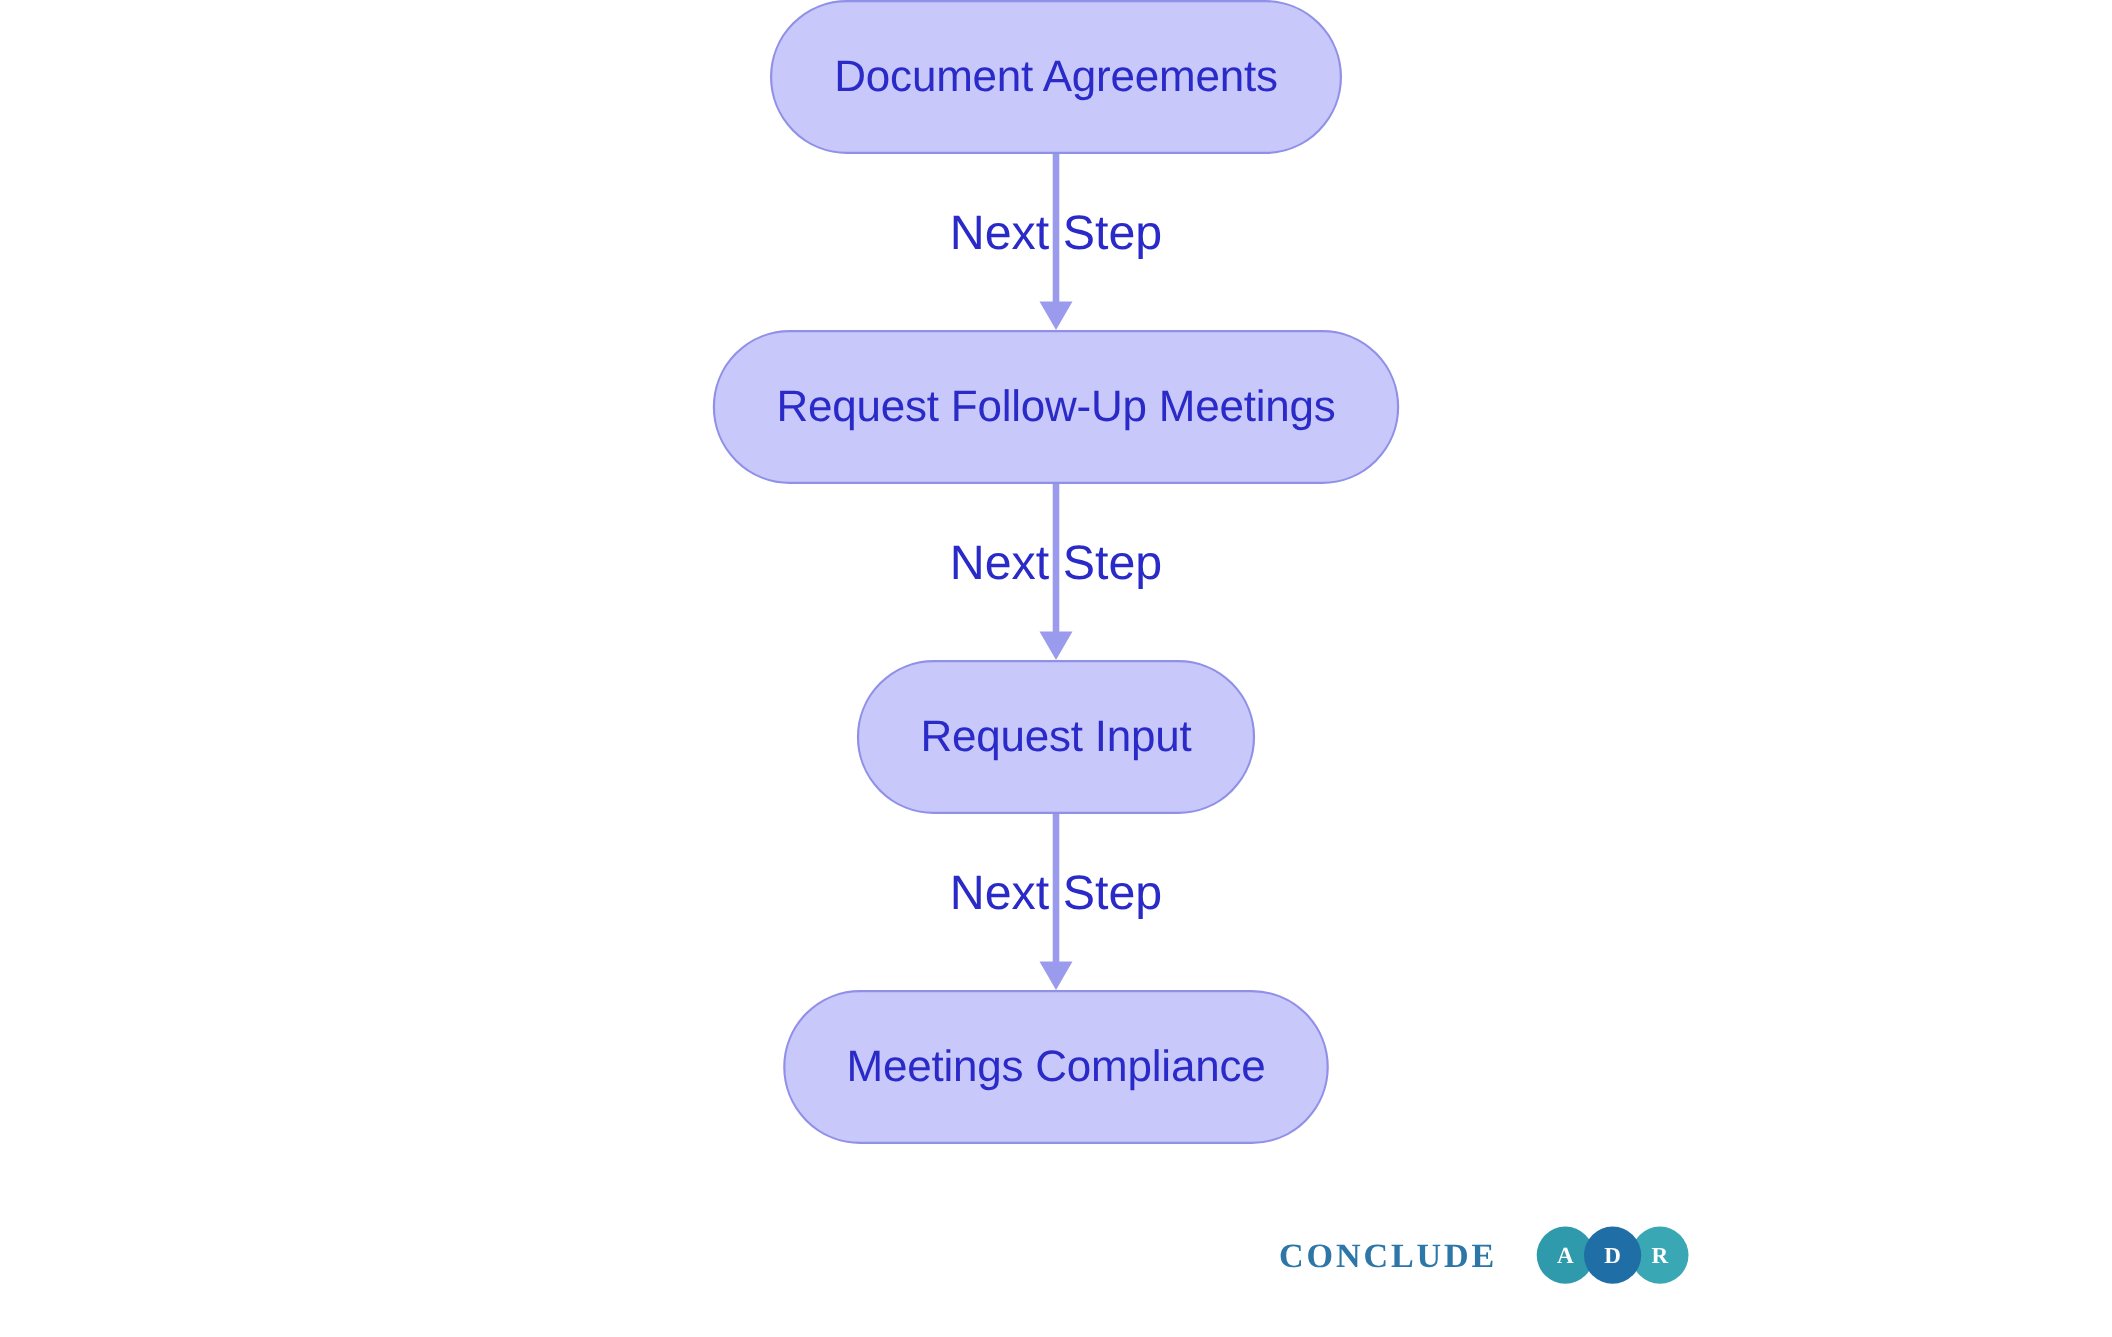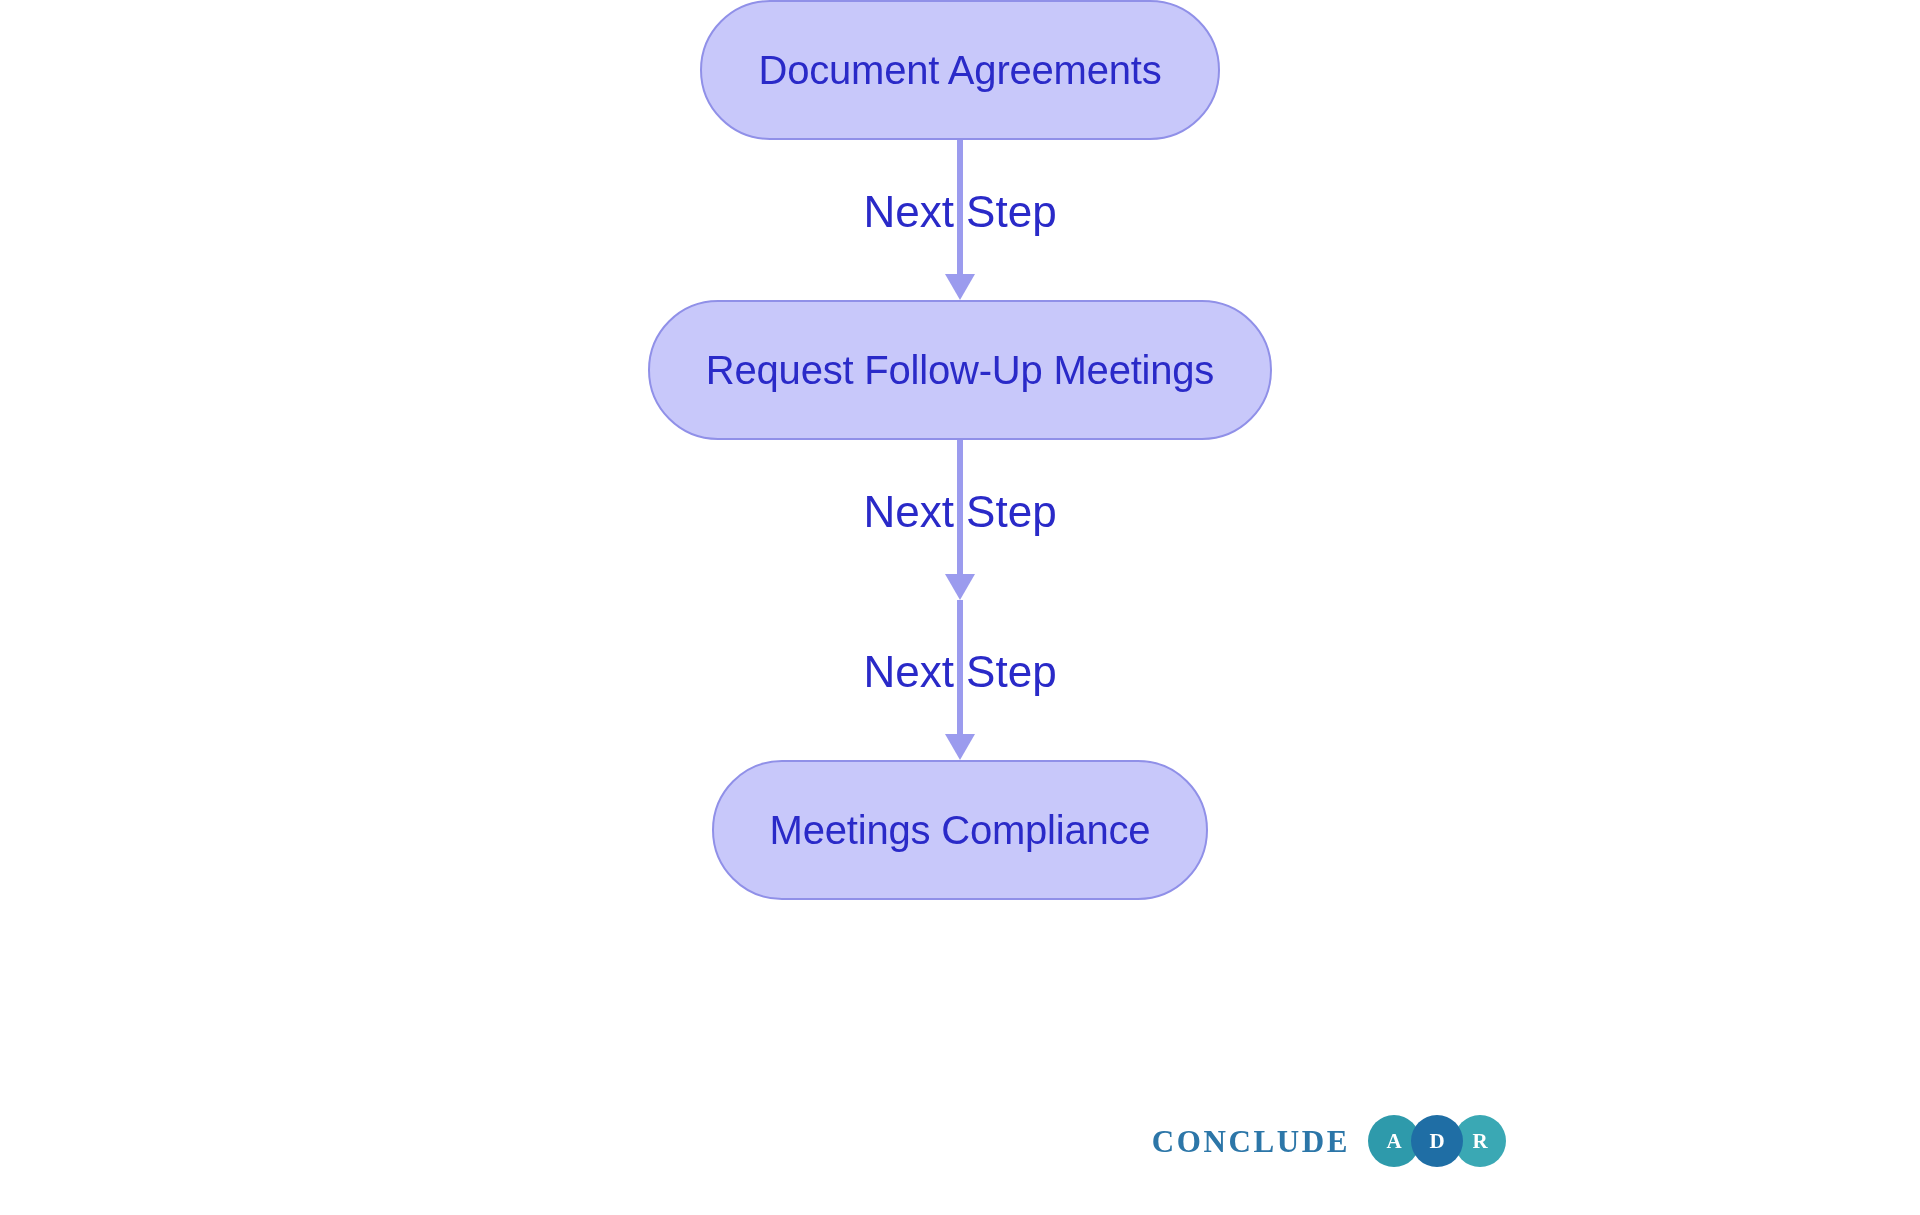--- a/index.html
+++ b/index.html
@@ -14,20 +14,21 @@
     font-family: "Liberation Sans", sans-serif;
     overflow: hidden;
     position: relative;
   }
 
   #flow-canvas {
     position: absolute;
     inset: 0;
     width: 1564px;
     height: 1215px;
+    padding-left: 29px;
   }
 
   
   .flow-column {
     position: absolute;
     left: 0;
     top: 0;
     width: 1920px;
     height: 1130px;
     display: flex;
@@ -99,21 +100,21 @@
     transform: translateY(-8px);
   }
 
   
   .brand-logo {
     position: absolute;
     right: 58px;
     bottom: 48px;
     display: flex;
     align-items: center;
-    gap: 18px;
+    gap: 36px;
   }
   .brand-wordmark {
     color: #2c76a8;
     font-family: "Liberation Serif", serif;
     font-size: 31px;
     font-weight: 700;
     letter-spacing: 2.6px;
     line-height: 1;
   }
   .brand-circles {
@@ -159,20 +160,23 @@
     <div class="node">
       <span class="node-label">Request Follow-Up Meetings</span>
     </div>
 
     <div class="connector">
       <span class="connector-line"></span>
       <span class="connector-arrow"></span>
       <span class="edge-label">Next Step</span>
     </div>
 
+    <div class="node">
+      <span class="node-label">Request Input</span>
+    </div>
 
     <div class="connector">
       <span class="connector-line"></span>
       <span class="connector-arrow"></span>
       <span class="edge-label">Next Step</span>
     </div>
 
     <div class="node">
       <span class="node-label">Meetings Compliance</span>
     </div>

